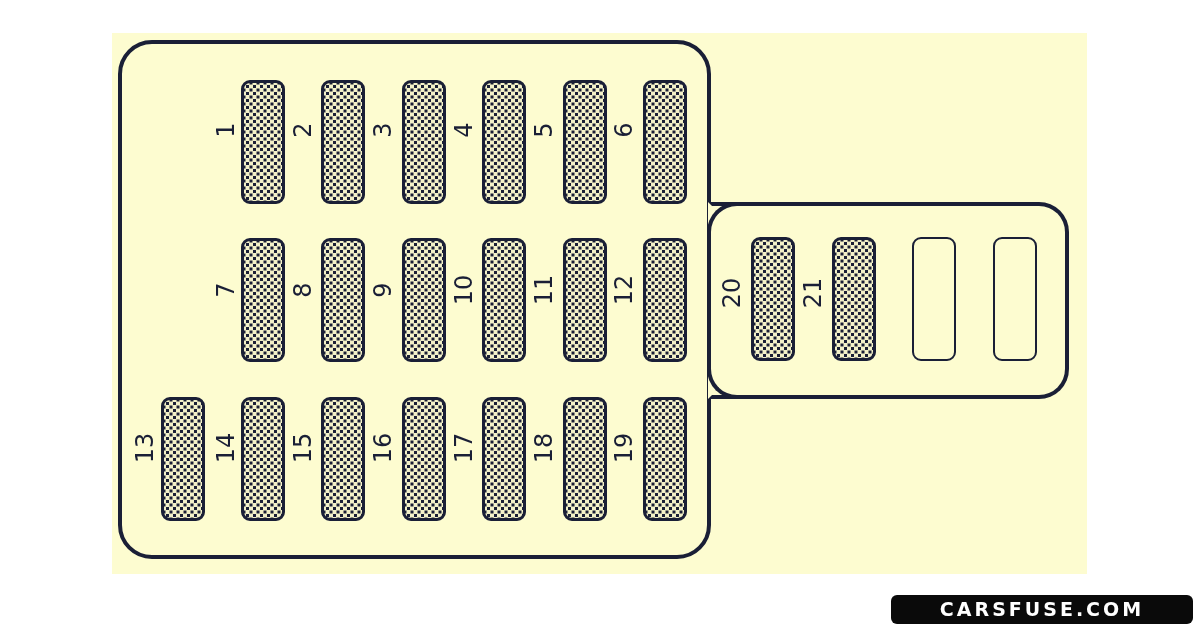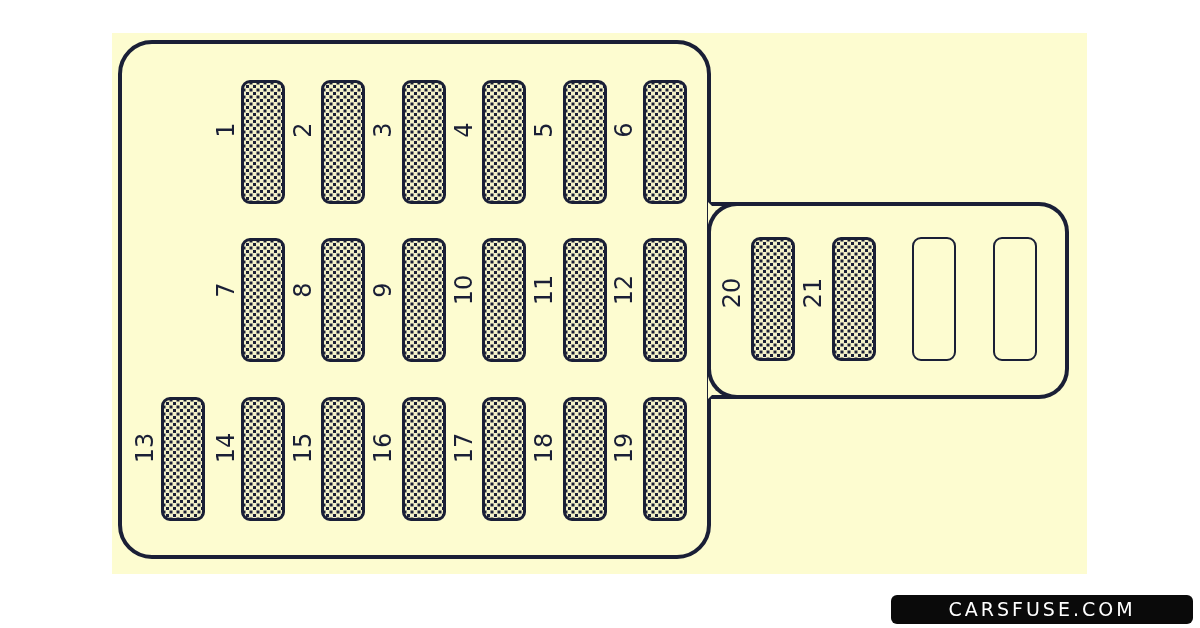--- a/index.html
+++ b/index.html
@@ -11,21 +11,21 @@
   .panel-side-connector { position:absolute; left:707px; top:202px; width:40px; height:197px; border:4px solid #1a1f36; border-right:none; border-radius:30px 0 0 30px; box-sizing:border-box; background:#fdfcd0; }
   .fuse { position:absolute; width:44px; height:124px; box-sizing:border-box; border:3px solid #1a1f36; border-radius:9px; }
   .fuse.filled {
     background-color:#f3f1c8;
     background-image: radial-gradient(circle, #1a1f36 1.6px, transparent 1.9px), radial-gradient(circle, #1a1f36 1.6px, transparent 1.9px);
     background-size:7px 7px;
     background-position:0 0, 3.5px 3.5px;
   }
   .fuse.empty { background:#fdfcd0; border-width:2.5px; }
   .label { position:absolute; font-size:24px; color:#1a1f36; transform:rotate(-90deg); transform-origin:center center; width:40px; text-align:center; line-height:24px; }
-  .logo { position:absolute; left:891px; top:595px; width:302px; height:29px; background:#0a0a0a; border-radius:6px; color:#ffffff; font-family:"DejaVu Sans", sans-serif; font-weight:normal; font-size:19px; letter-spacing:3px; text-align:center; line-height:29px; }
+  .logo { position:absolute; left:891px; top:595px; width:302px; height:29px; background:#0a0a0a; border-radius:6px; color:#ffffff; font-family:"DejaVu Sans", sans-serif; font-weight:bold; font-size:19px; letter-spacing:3px; text-align:center; line-height:29px; }
 </style>
 </head>
 <body>
 
 <div class="bg"></div>
 <div class="panel panel-main"></div>
 <div class="panel panel-side"></div>
 <div class="panel-side-connector"></div>
 
 <div id="fuses">

